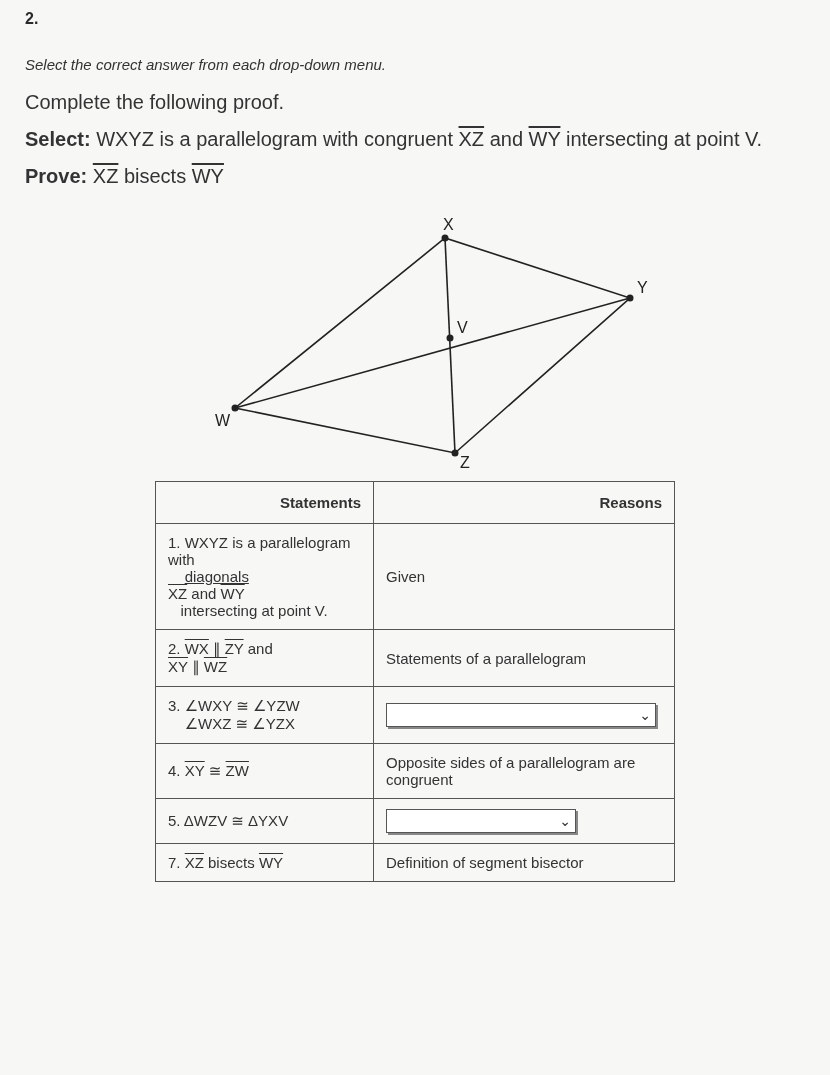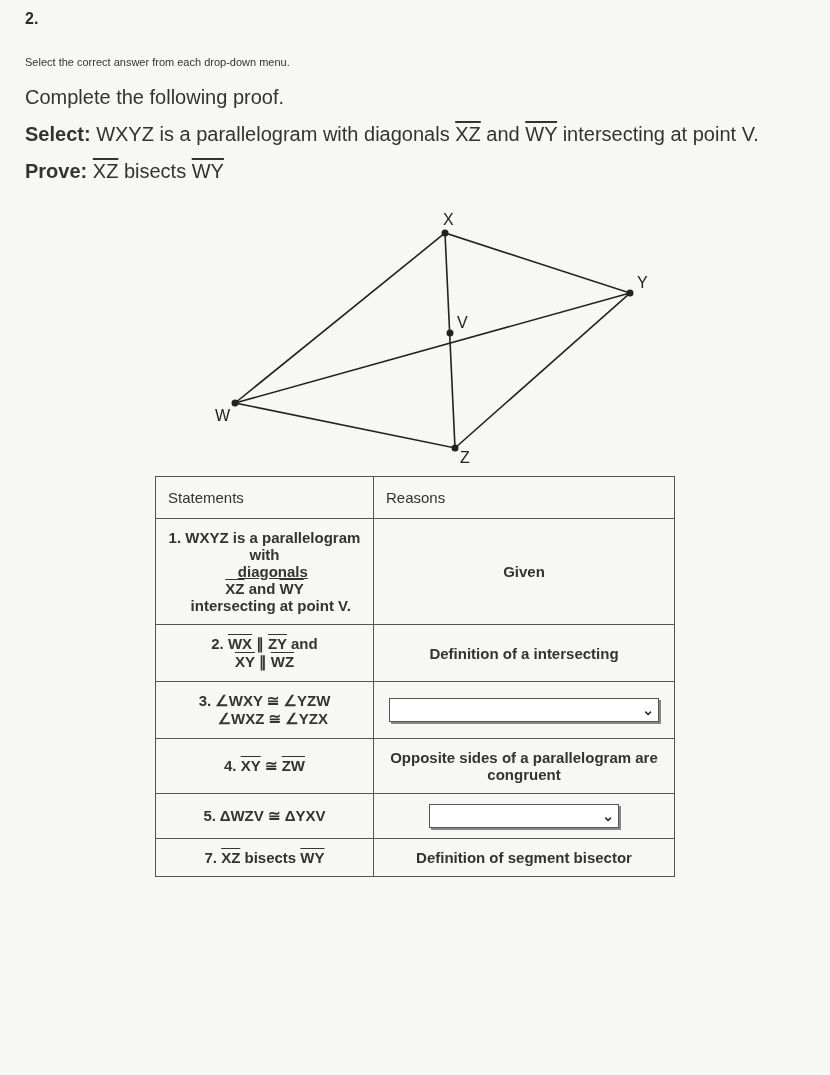--- a/index.html
+++ b/index.html
@@ -18,21 +18,22 @@
   }
   .qnum {
     font-size: 16px;
     font-weight: bold;
     margin-bottom: 28px;
     color: #2a2a2a;
   }
   .instr {
     margin-bottom: 18px;
     color: #333;
-    font-size: 11px;
+    font-size: 15px;
+    font-style: italic;
   }
   .line {
     margin-bottom: 14px;
     color: #333;
     font-size: 20px;
   }
   .bold { font-weight: bold; }
   .ovl { text-decoration: overline; }
   .diagram-wrap {
     text-align: center;
@@ -47,26 +48,25 @@
   table.proof {
     border-collapse: collapse;
     width: 520px;
     font-size: 15px;
     color: #333;
   }
   table.proof td, table.proof th {
     border: 1.5px solid #555;
     padding: 10px 12px;
     vertical-align: middle;
-    text-align: center;
+    text-align: left;
+  }
+  table.proof th {
     font-weight: bold;
-  }
-  table.proof th {
-    font-weight: normal;
-    text-align: left;
+    text-align: right;
     padding: 12px;
   }
   .stmt-col { width: 42%; }
   .reason-col { width: 58%; }
   .under { text-decoration: underline; }
   .dropdown {
     display: inline-flex;
     align-items: center;
     justify-content: flex-end;
     border: 1.5px solid #555;
@@ -90,21 +90,21 @@
 <div class="page">
 
   <div class="qnum">2.</div>
 
   <div class="instr">Select the correct answer from each drop-down menu.</div>
 
   <div class="line">Complete the following proof.</div>
 
   <div class="line">
     <span class="bold">Select:</span>
-    <span>WXYZ is a parallelogram with diagonals </span><span class="ovl">XZ</span><span> and </span><span class="ovl">WY</span><span> intersecting at point V.</span>
+    <span>WXYZ is a parallelogram with congruent </span><span class="ovl">XZ</span><span> and </span><span class="ovl">WY</span><span> intersecting at point V.</span>
   </div>
 
   <div class="line">
     <span class="bold">Prove:</span>
     <span> </span><span class="ovl">XZ</span><span> bisects </span><span class="ovl">WY</span>
   </div>
 
   <div class="diagram-wrap">
     <svg class="diagram" width="480" height="260" viewBox="0 0 480 260">
       <g stroke="#222" stroke-width="1.6" fill="none">
@@ -145,21 +145,21 @@
           <span>&nbsp;&nbsp;&nbsp;</span><span>intersecting at point V.</span>
         </td>
         <td>Given</td>
       </tr>
 
       <tr>
         <td>
           <span>2. </span><span class="ovl">WX</span><span class="sym"> ∥ </span><span class="ovl">ZY</span><span> and </span><br>
           <span class="ovl">XY</span><span class="sym"> ∥ </span><span class="ovl">WZ</span>
         </td>
-        <td>Definition of a intersecting</td>
+        <td>Statements of a parallelogram</td>
       </tr>
 
       <tr>
         <td>
           <span class="sym">3. ∠WXY ≅ ∠YZW</span><br>
           <span>&nbsp;&nbsp;&nbsp;&nbsp;</span><span class="sym">∠WXZ ≅ ∠YZX</span>
         </td>
         <td>
           <div class="dropdown wide">
             <span class="chev">⌄</span>

